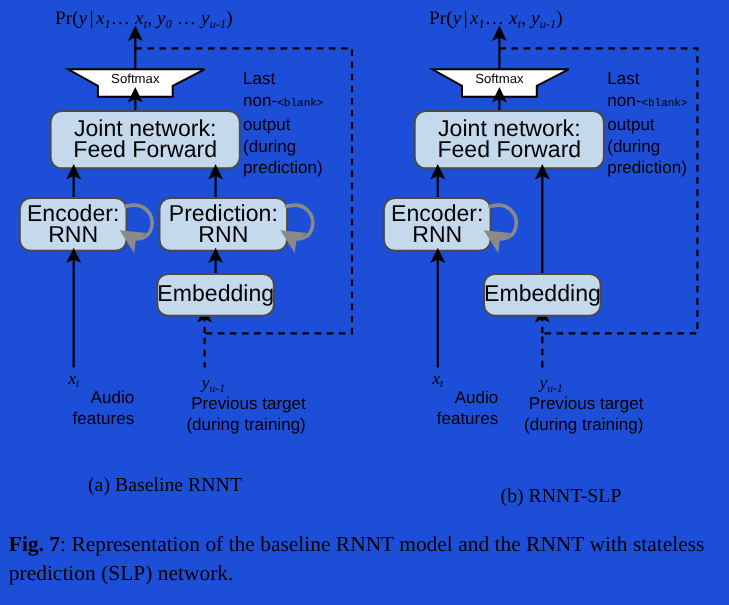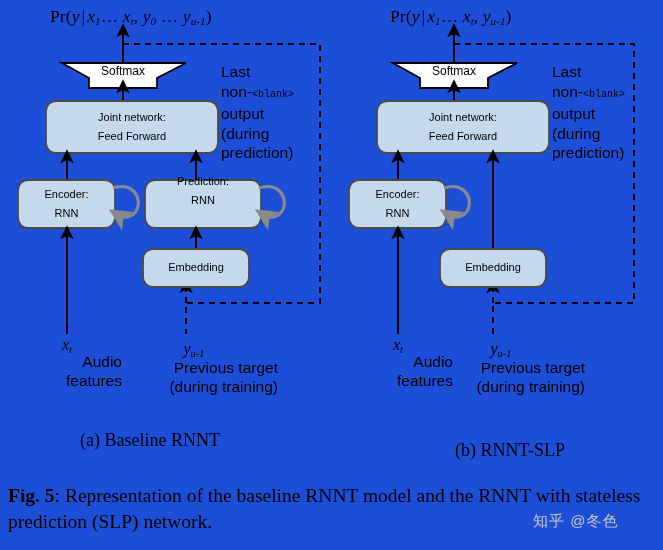--- a/index.html
+++ b/index.html
@@ -35,21 +35,21 @@
   .formula i { font-style: italic; }
   .formula sub {
     font-style: italic;
     font-size: 11px;
     vertical-align: -3px;
   }
   .formula .bar { font-style: normal; padding: 0 2px; }
 
   .boxlabel {
     font-family: "Liberation Sans", sans-serif;
-    font-size: 11px;
+    font-size: 21px;
     line-height: 19px;
     text-align: center;
     white-space: nowrap;
   }
   .softmax-label {
     font-family: "Liberation Sans", sans-serif;
     font-size: 12px;
     text-align: center;
     white-space: nowrap;
   }
@@ -180,21 +180,21 @@
   <div class="abs boxlabel" style="left:46px; top:108px; width:172px;">
     <span>Joint network:</span><br>
     <span>Feed Forward</span>
   </div>
 
   <div class="abs boxlabel" style="left:18px; top:185px; width:97px;">
     <span>Encoder:</span><br>
     <span>RNN</span>
   </div>
 
-  <div class="abs boxlabel" style="left:145px; top:172px; width:116px;">
+  <div class="abs boxlabel" style="left:145px; top:185px; width:116px;">
     <span>Prediction:</span><br>
     <span>RNN</span>
   </div>
 
   <div class="abs boxlabel" style="left:143px; top:258px; width:106px;">Embedding</div>
 
   <div class="abs sidenote" style="left:221px; top:62px;">
     <span>Last</span><br>
     <span>non-<span class="mono">&lt;blank&gt;</span></span><br>
     <span>output</span><br>
@@ -250,18 +250,17 @@
 
   <div class="abs varlabel" style="left:479px; top:340px; width:44px;">y<sub>u-1</sub></div>
   <div class="abs inputlabel" style="left:417px; top:358px; width:168px;">
     <span>Previous target</span><br>
     <span>(during training)</span>
   </div>
 
   <div class="abs subcaption" style="left:400px; top:440px; width:220px;">(b) RNNT-SLP</div>
 
   <div class="abs figcaption" style="left:8px; top:483px;">
-    <b>Fig. 5</b><span>: Representation of the baseline RNNT model and the RNNT with stateless prediction (SLP) network.</span>
-  </div>
-
-  <div class="abs watermark" style="left:533px; top:512px;">知乎 @冬色</div>
+    <b>Fig. 7</b><span>: Representation of the baseline RNNT model and the RNNT with stateless prediction (SLP) network.</span>
+  </div>
+
 
 </div>
 
 </body></html>

